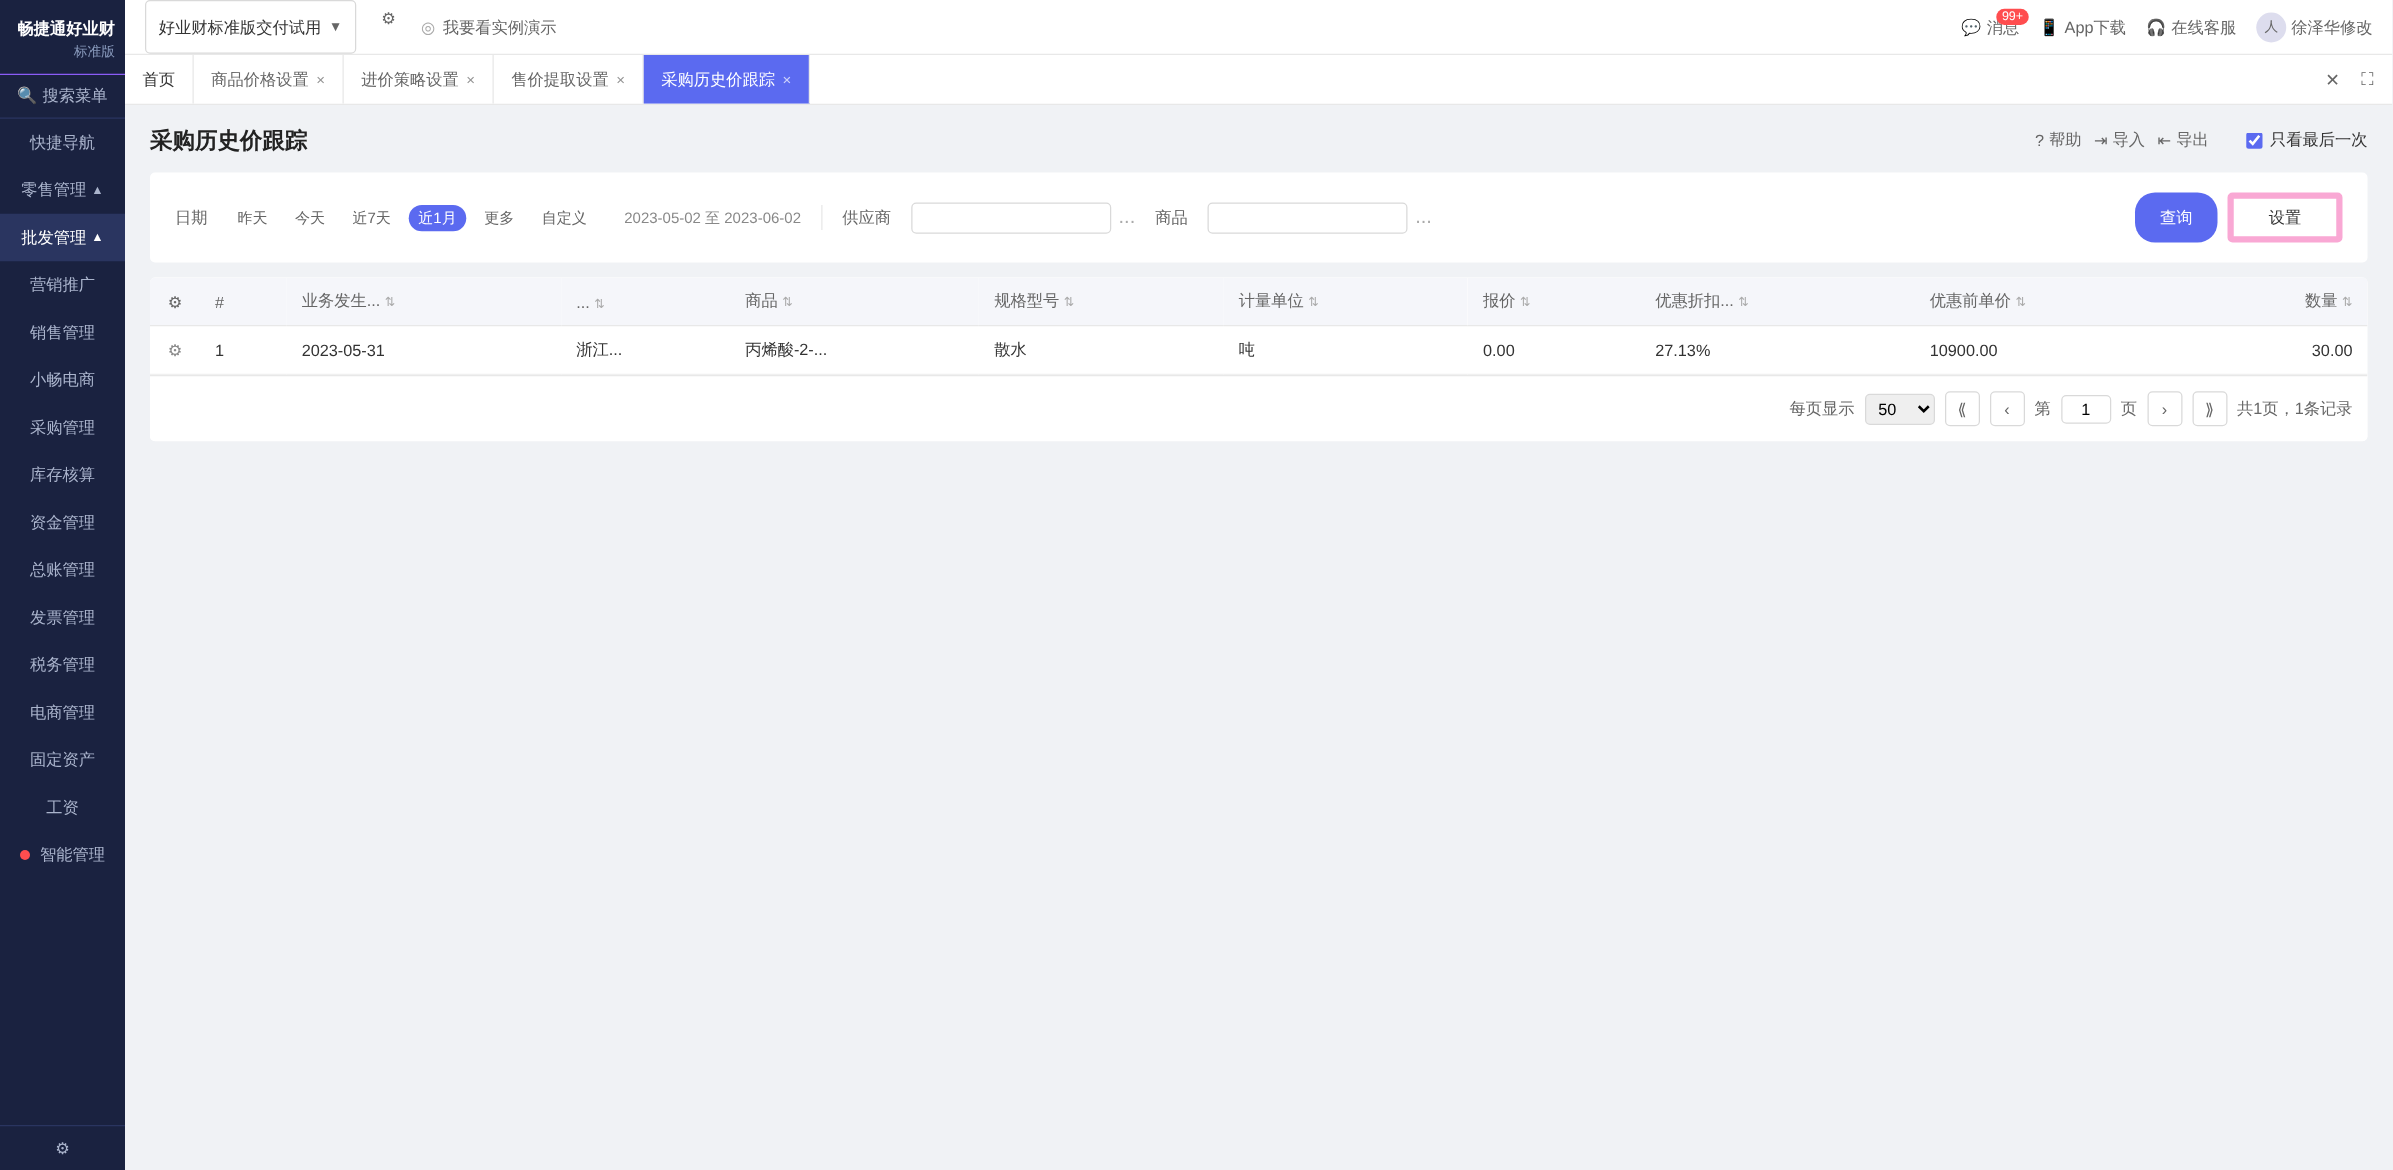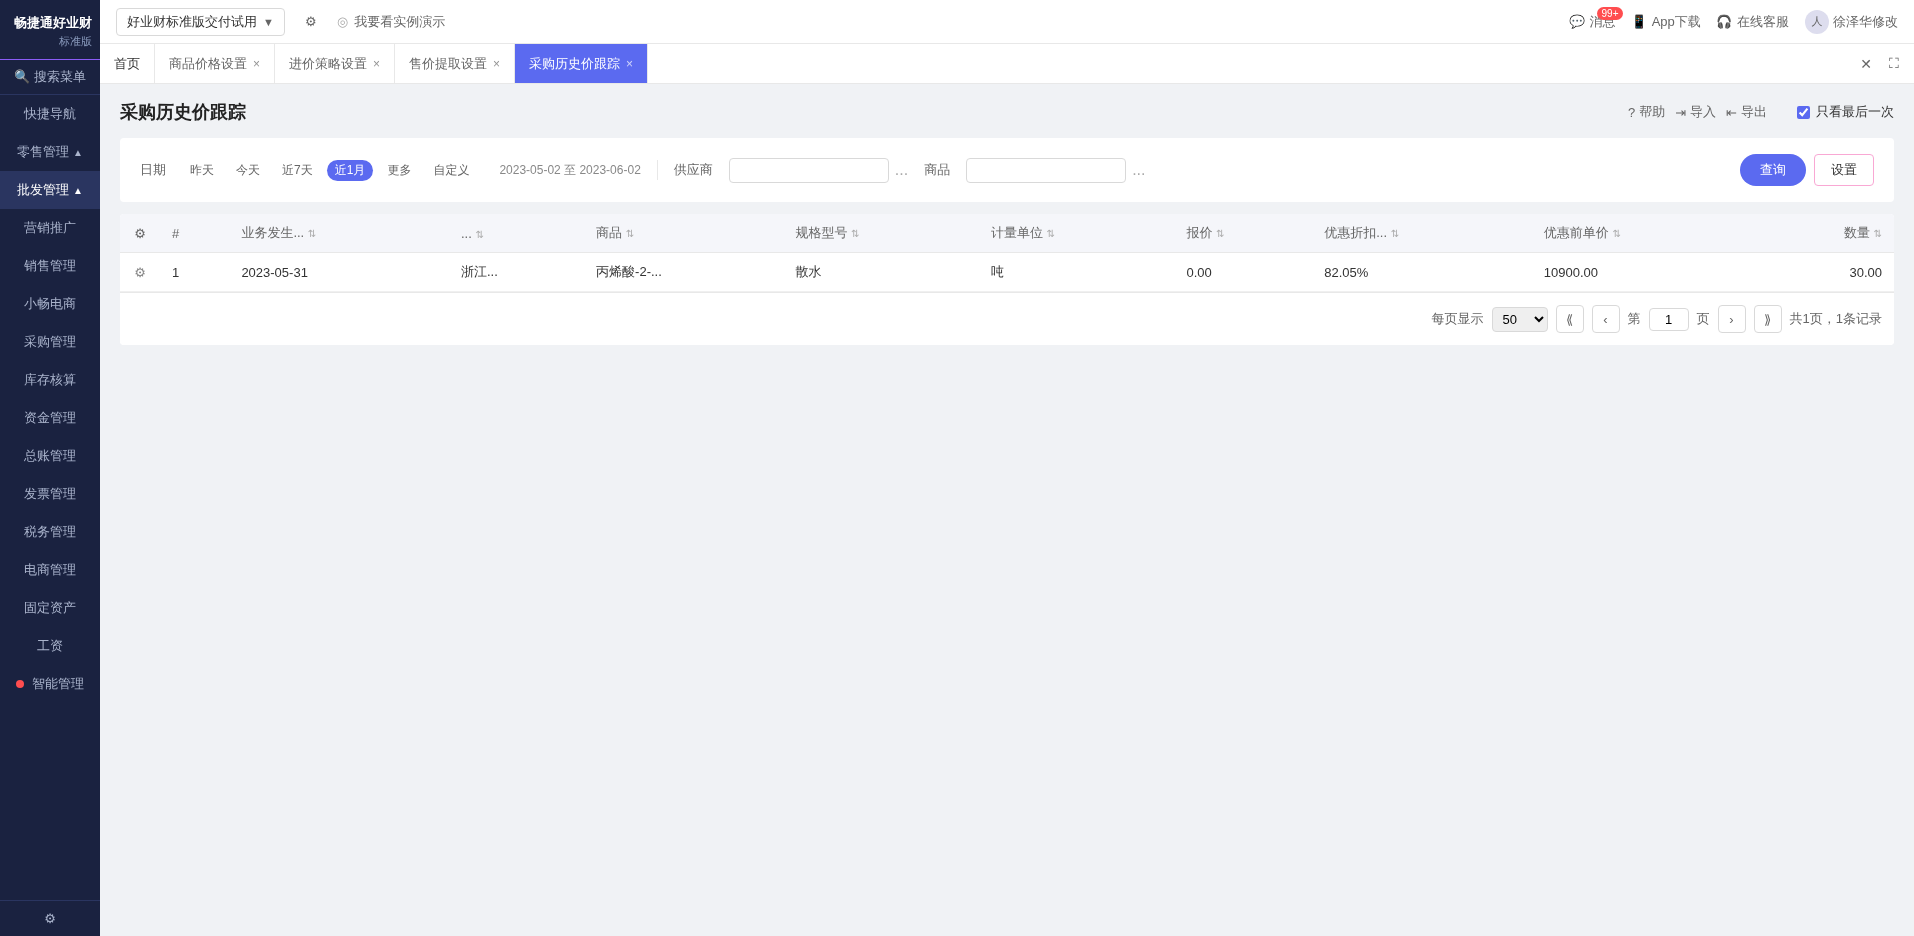--- a/index.html
+++ b/index.html
@@ -15,21 +15,21 @@
     .sidebar-nav-item.has-arrow { justify-content: center; }
     .sidebar-nav-item .arrow { font-size: 10px; }
     .sidebar-nav-item.active-section { background: #2a3560; color: #fff; }
     .sidebar-bottom { margin-top: auto; padding: 10px 6px; text-align: center; color: #aab4cc; cursor: pointer; border-top: 1px solid #2a3560; }
     .sidebar-dot { width: 8px; height: 8px; background: #ff4d4f; border-radius: 50%; display: inline-block; margin-right: 4px; vertical-align: middle; }
 
     
     .main { flex: 1; display: flex; flex-direction: column; overflow: hidden; }
 
     
-    .topbar { height: 44px; background: #fff; border-bottom: 1px solid #e8e8e8; display: flex; align-items: center; padding: 0 16px; gap: 12px; flex-shrink: 0; }
+    .topbar { height: 44px; background: #fff; border-bottom: 1px solid #e8e8e8; display: flex; padding: 0 16px; gap: 12px; flex-shrink: 0; }
     .topbar-selector { display: flex; align-items: center; gap: 6px; font-size: 13px; color: #333; cursor: pointer; border: 1px solid #d9d9d9; border-radius: 4px; padding: 4px 10px; }
     .topbar-selector .chevron { font-size: 11px; color: #666; }
     .topbar-settings-btn { width: 28px; height: 28px; display: flex; align-items: center; justify-content: center; cursor: pointer; color: #666; }
     .topbar-demo { display: flex; align-items: center; gap: 6px; color: #666; font-size: 13px; cursor: pointer; }
     .topbar-demo-icon { color: #aaa; }
     .topbar-right { margin-left: auto; display: flex; align-items: center; gap: 16px; }
     .topbar-msg { position: relative; cursor: pointer; display: flex; align-items: center; gap: 4px; color: #666; font-size: 13px; }
     .badge { background: #ff4d4f; color: #fff; font-size: 10px; border-radius: 10px; padding: 1px 5px; position: absolute; top: -6px; right: -8px; }
     .topbar-app { display: flex; align-items: center; gap: 4px; color: #666; font-size: 13px; cursor: pointer; }
     .topbar-service { display: flex; align-items: center; gap: 4px; color: #666; font-size: 13px; cursor: pointer; }
@@ -63,21 +63,21 @@
     .date-options { display: flex; align-items: center; gap: 6px; }
     .date-btn { padding: 2px 8px; border-radius: 12px; font-size: 12px; cursor: pointer; color: #666; }
     .date-btn.active { background: #5b6af0; color: #fff; }
     .date-range { font-size: 12px; color: #888; margin-left: 6px; }
     .filter-divider { width: 1px; height: 20px; background: #e8e8e8; }
     .filter-input-group { display: flex; align-items: center; gap: 6px; }
     .filter-input { border: 1px solid #d9d9d9; border-radius: 4px; padding: 4px 8px; font-size: 13px; color: #333; outline: none; min-width: 120px; }
     .filter-dots { color: #aaa; cursor: pointer; font-size: 16px; }
     .filter-actions { margin-left: auto; display: flex; gap: 8px; }
     .btn-primary { background: #5b6af0; color: #fff; border: none; border-radius: 16px; padding: 6px 20px; font-size: 13px; cursor: pointer; }
-    .btn-default { background: #fff; color: #333; border: 1px solid #f9a8d4; border-radius: 4px; padding: 6px 16px; font-size: 13px; cursor: pointer; }
+    .btn-default { background: #fff; color: #333; border: 5px solid #f9a8d4; border-radius: 4px; padding: 6px 28px; font-size: 13px; cursor: pointer; }
 
     
     .table-container { background: #fff; border-radius: 4px; overflow: hidden; }
     table { width: 100%; border-collapse: collapse; font-size: 13px; }
     thead tr { background: #f5f6fa; }
     th { padding: 10px 12px; text-align: left; color: #666; font-weight: normal; border-bottom: 1px solid #e8e8e8; white-space: nowrap; position: relative; }
     th .sort-icon { font-size: 10px; color: #aaa; cursor: pointer; }
     td { padding: 10px 12px; border-bottom: 1px solid #f0f0f0; color: #333; white-space: nowrap; }
     .th-gear { width: 40px; text-align: center; }
     .td-gear { text-align: center; color: #888; }
@@ -324,21 +324,21 @@
         <tbody id="table-body">
         <tr>
       <td class="td-gear">⚙</td>
       <td>1</td>
       <td>2023-05-31</td>
       <td>浙江...</td>
       <td>丙烯酸-2-...</td>
       <td>散水</td>
       <td>吨</td>
       <td>0.00</td>
-      <td>82.05%</td>
+      <td>27.13%</td>
       <td>10900.00</td>
       <td style="text-align:right">30.00</td>
     </tr>
           </tbody>
       </table>
 
       <div class="pagination">
         <span>每页显示</span>
         <select class="page-size-select">
           <option>50</option>

